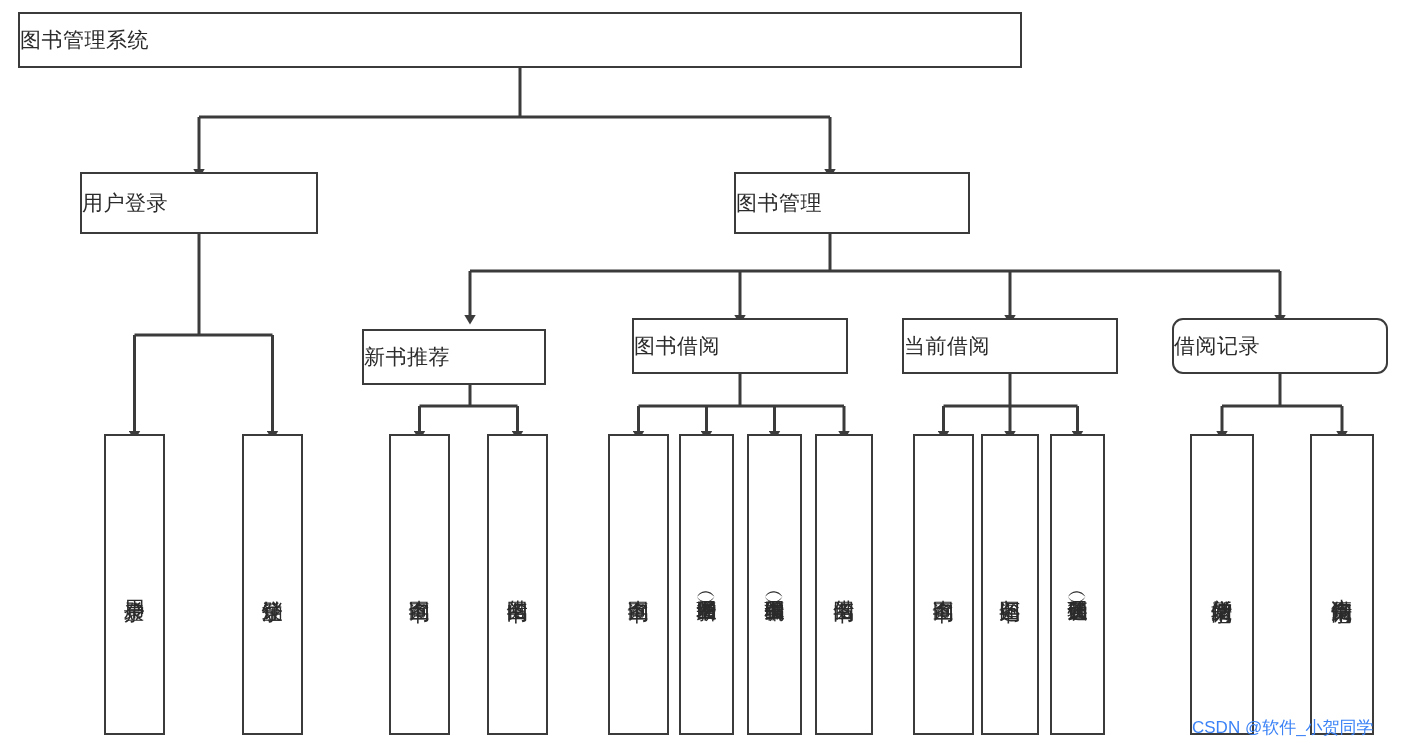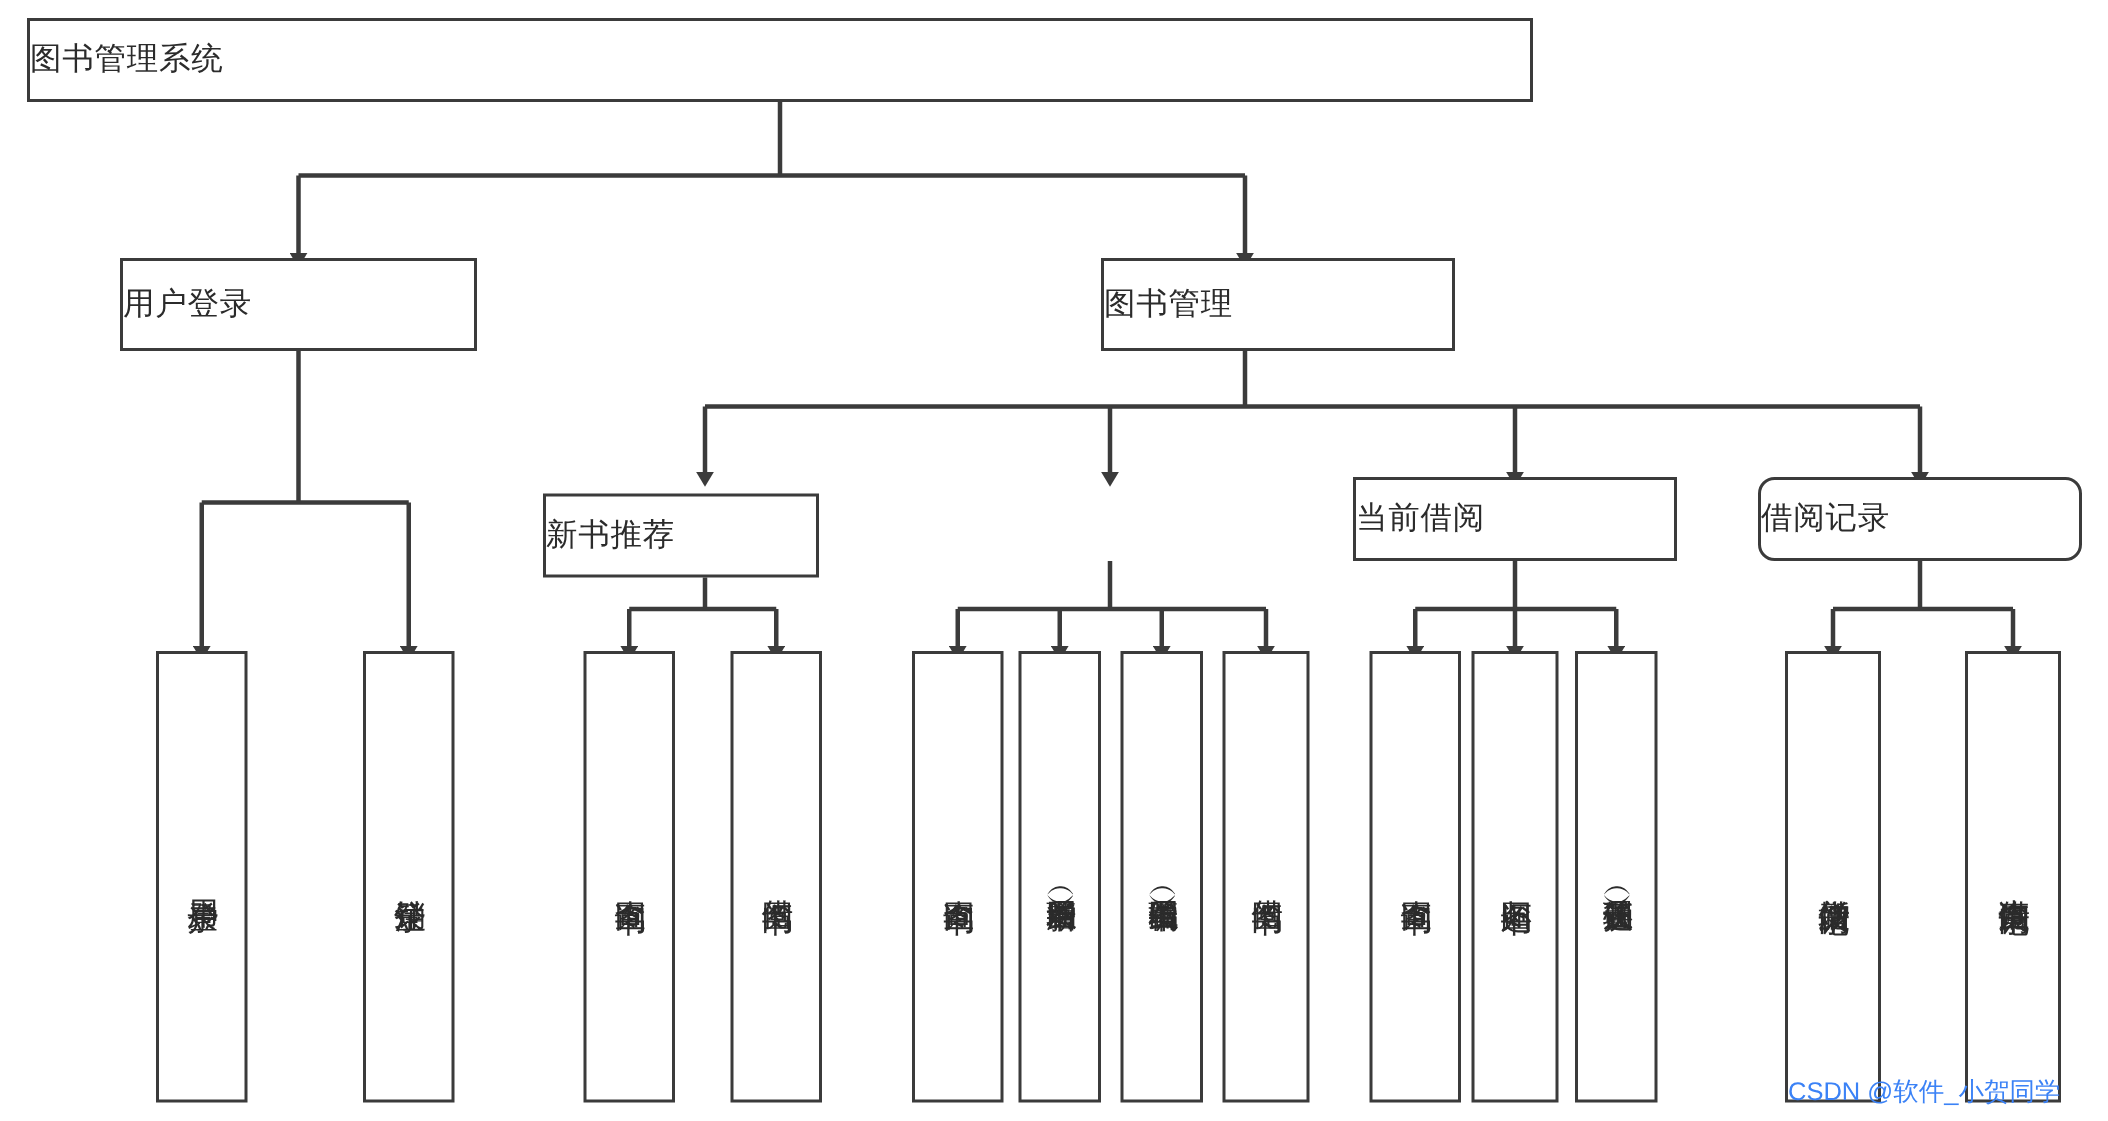--- a/index.html
+++ b/index.html
@@ -127,20 +127,23 @@
   <div class="node h" id="n-l1_0" style="left: 80px; top: 172px; width: 238px; height: 62px;">
     <span class="label">用户登录</span>
   </div>
   <div class="node h" id="n-l1_1" style="left: 712px; top: 172px; width: 236px; height: 62px; margin-left: 22px;">
     <span class="label">图书管理</span>
   </div>
 
   <div class="node h" id="n-l2_0" style="left: 362px; top: 329px; width: 184px; height: 56px;">
     <span class="label">新书推荐</span>
   </div>
+  <div class="node h" id="n-l2_1" style="left: 632px; top: 318px; width: 216px; height: 56px;">
+    <span class="label">图书借阅</span>
+  </div>
   <div class="node h" id="n-l2_2" style="left: 902px; top: 318px; width: 216px; height: 56px;">
     <span class="label">当前借阅</span>
   </div>
   <div class="node h" id="n-l2_3" style="left: 1172px; top: 318px; width: 216px; height: 56px; border-radius: 11px;">
     <span class="label">借阅记录</span>
   </div>
 
   <div class="node v" id="n-leaf_0" style="left: 104px; top: 434px; width: 61px; height: 301px;">
     <span class="label">用户登录</span>
   </div>

